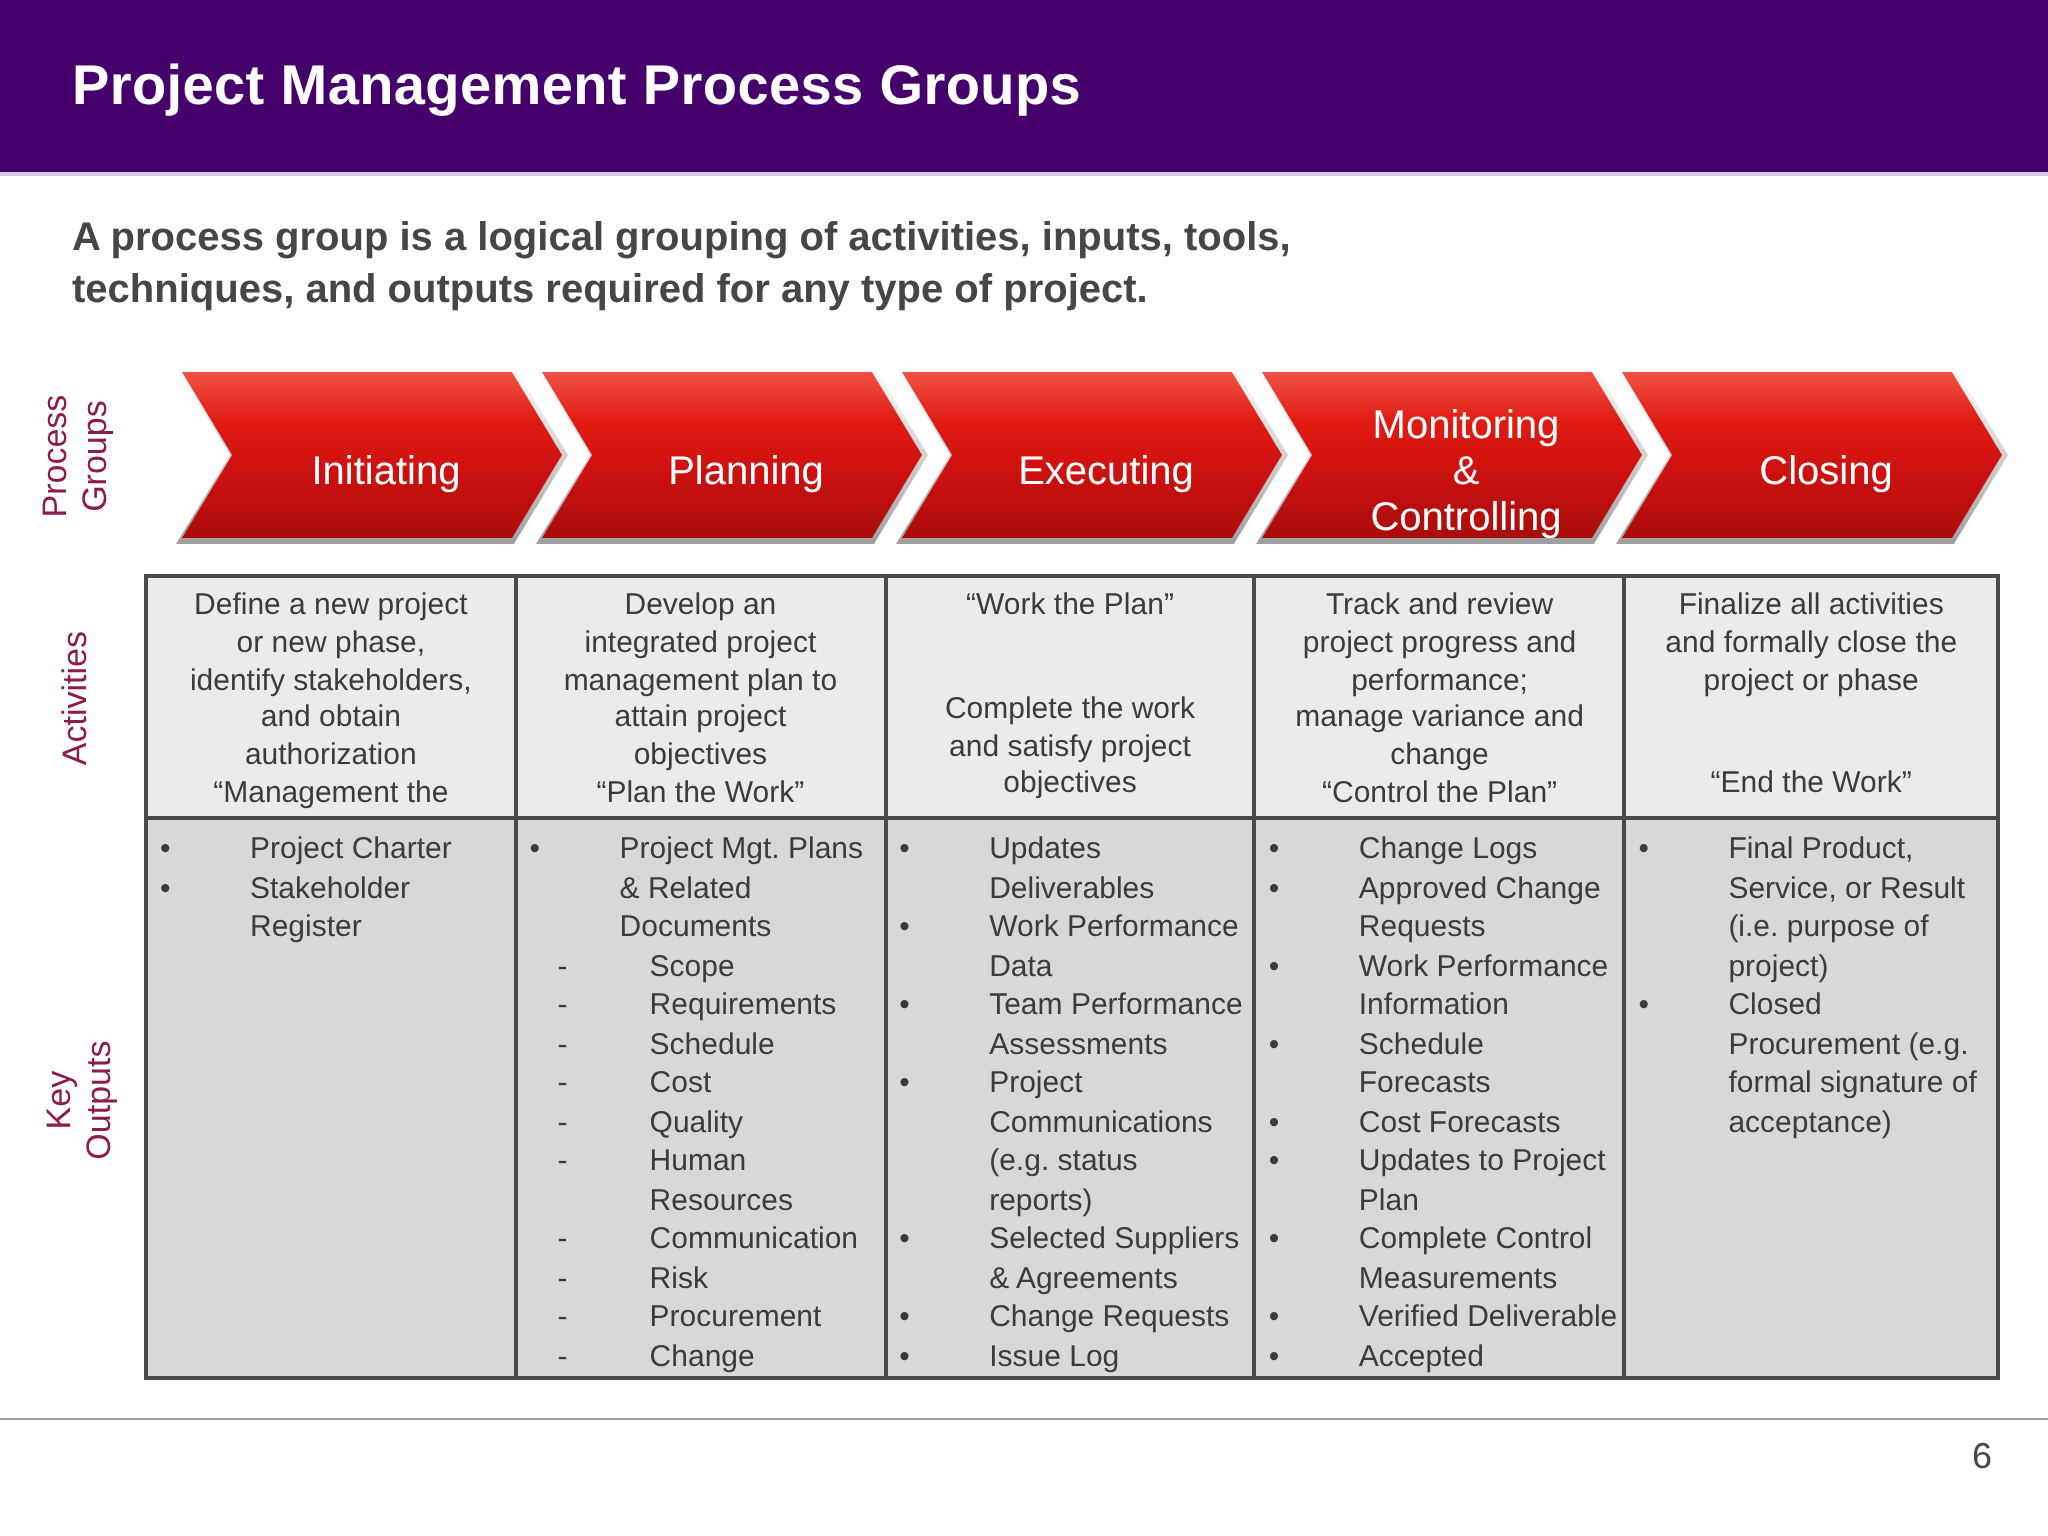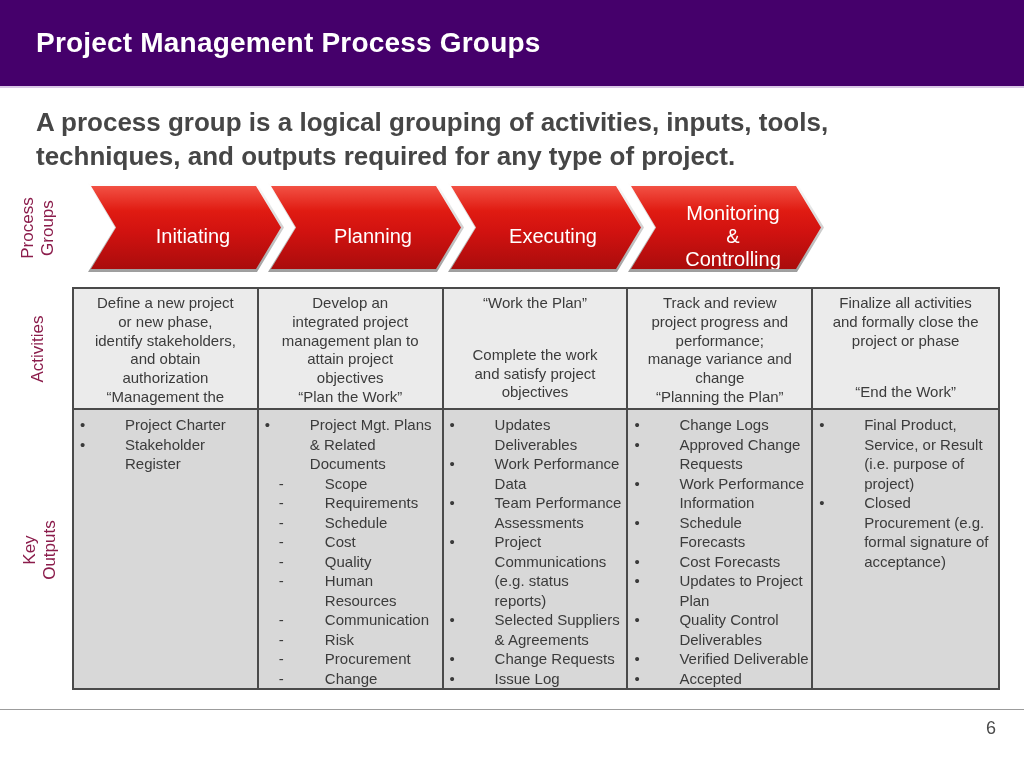--- a/index.html
+++ b/index.html
@@ -16,21 +16,21 @@
   }
   .header .title {
     position:absolute; left:36px; top:50%; transform:translateY(-50%);
     color:#ffffff; font-size:28px; font-weight:bold; letter-spacing:0.2px;
     white-space:nowrap;
   }
 
   
   .subtitle {
     position:absolute; left:36px; top:106px; width:840px;
-    color:#464646; font-size:26px; font-weight:bold; line-height:1.3;
+    color:#464646; font-size:20px; font-weight:bold; line-height:1.3;
     white-space:pre-line;
   }
 
   
   .vlabel {
     position:absolute; width:160px; text-align:center;
     color:#8b1c4b; font-size:17px; line-height:1.18;
     transform:rotate(-90deg); white-space:pre-line;
   }
   .vlabel.pg { left:-42px; top:208px; }
@@ -121,38 +121,43 @@
         <span class="chev-label">Executing</span>
       </div>
     </div>
     <div class="chev">
       <div class="chev-inner">
         <span class="chev-label">Monitoring
 &amp;
 Controlling</span>
       </div>
     </div>
+    <div class="chev">
+      <div class="chev-inner">
+        <span class="chev-label">Closing</span>
+      </div>
+    </div>
   </div>
 
   <div class="pm-table">
     <div class="cell act">
       <div>Define a new project or new phase, identify stakeholders, and obtain authorization</div>
       <div>“Management the Work”</div>
     </div>
     <div class="cell act">
       <div>Develop an integrated project management plan to attain project objectives</div>
       <div>“Plan the Work”</div>
     </div>
     <div class="cell act">
       <div>“Work the Plan”</div>
       <div>Complete the work and satisfy project objectives</div>
     </div>
     <div class="cell act">
       <div>Track and review project progress and performance; manage variance and change</div>
-      <div>“Planning the Plan”</div>
+      <div>“Control the Plan”</div>
     </div>
     <div class="cell act">
       <div>Finalize all activities and formally close the project or phase</div>
       <div>“End the Work”</div>
     </div>
 
     <div class="cell out">
         <div class="li">
           <span class="marker">•</span>
           <span class="txt">Project Charter</span>
@@ -262,21 +267,21 @@
         <div class="li">
           <span class="marker">•</span>
           <span class="txt">Cost Forecasts</span>
         </div>
         <div class="li">
           <span class="marker">•</span>
           <span class="txt">Updates to Project Plan</span>
         </div>
         <div class="li">
           <span class="marker">•</span>
-          <span class="txt">Quality Control Deliverables</span>
+          <span class="txt">Complete Control Measurements</span>
         </div>
         <div class="li">
           <span class="marker">•</span>
           <span class="txt">Verified Deliverable</span>
         </div>
         <div class="li">
           <span class="marker">•</span>
           <span class="txt">Accepted Deliverables</span>
         </div>
       </div>

